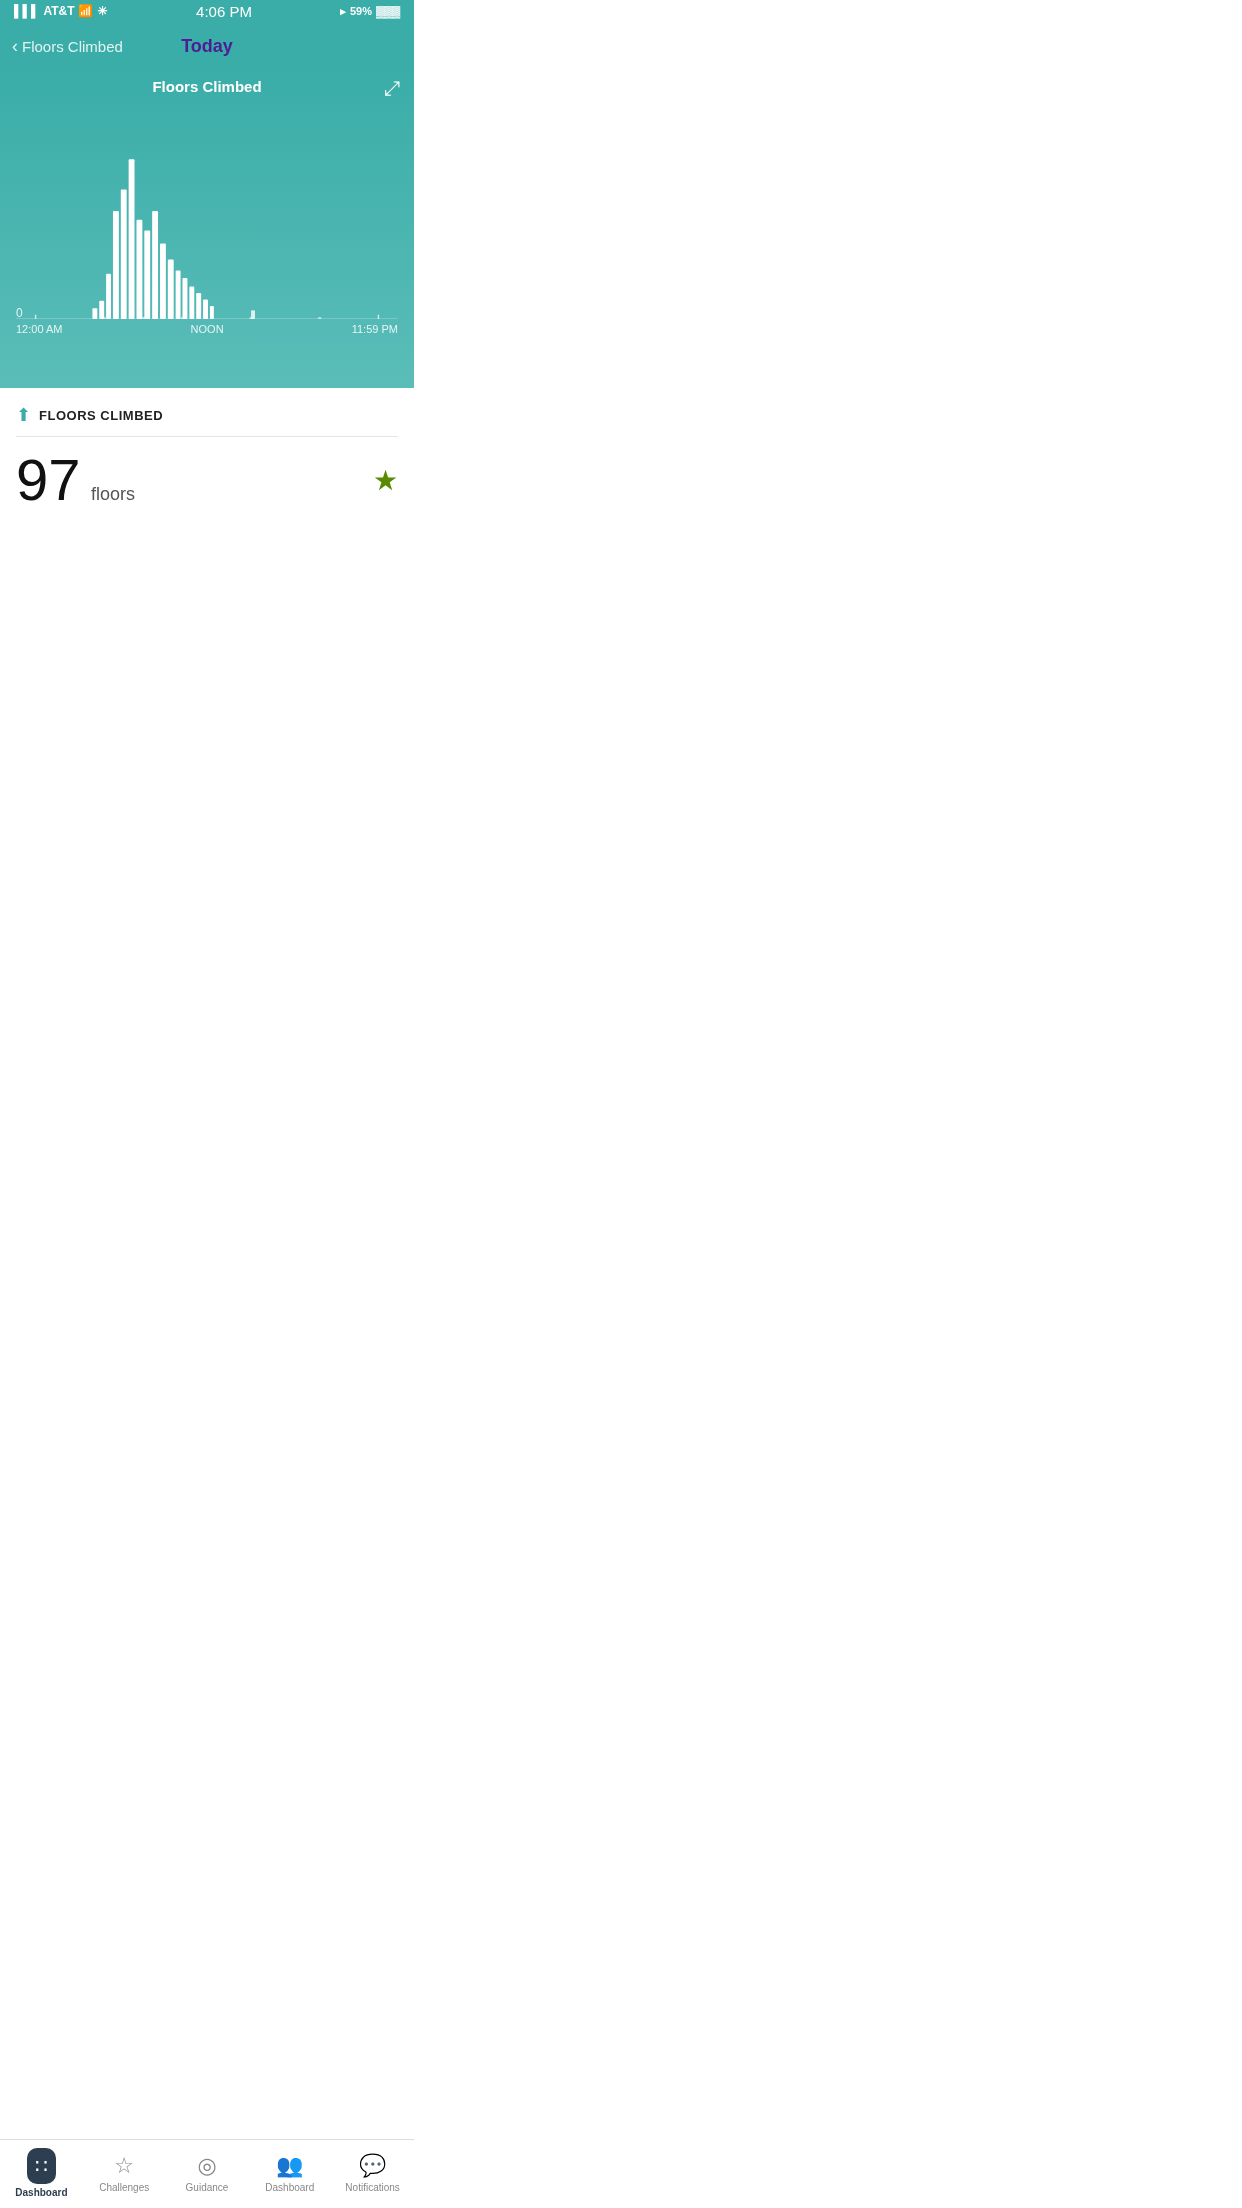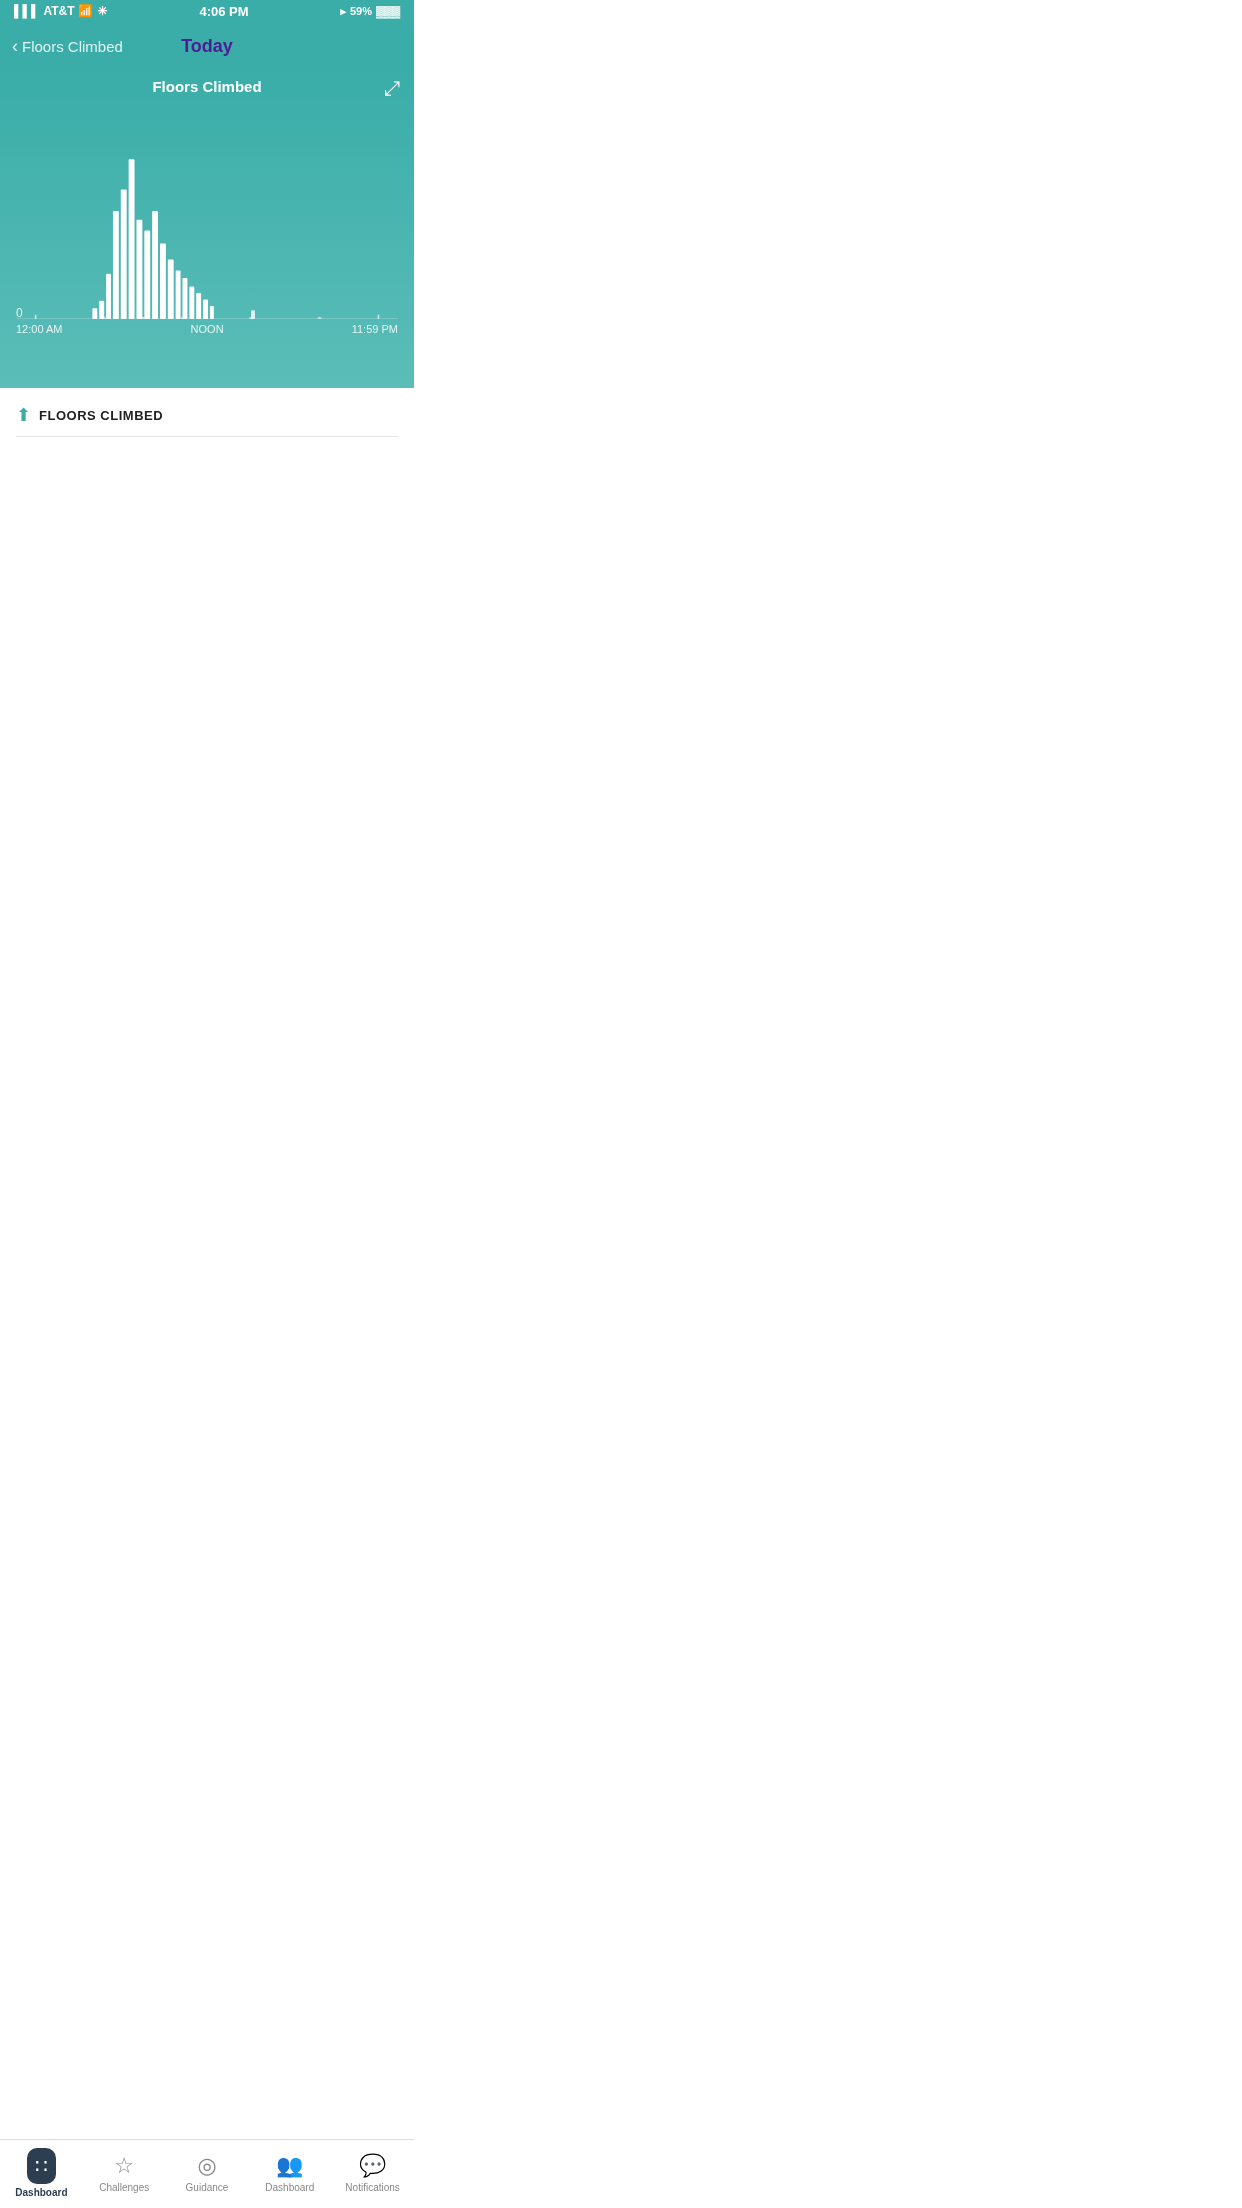--- a/index.html
+++ b/index.html
@@ -19,21 +19,21 @@
       color: white;
       display: flex;
       justify-content: space-between;
       align-items: center;
       padding: 6px 14px;
       font-size: 12px;
       font-weight: 600;
       height: 22px;
     }
     .status-left { display: flex; align-items: center; gap: 4px; }
-    .status-center { font-size: 13px; font-weight: 700; }
+    .status-center { font-size: 15px; font-weight: 400; }
     .status-right { display: flex; align-items: center; gap: 4px; font-size: 11px; }
 
     
     .nav-header {
       background: #3aada8;
       display: flex;
       align-items: center;
       justify-content: center;
       padding: 10px 16px 8px;
       position: relative;
@@ -294,20 +294,27 @@
       <span>11:59 PM</span>
     </div>
   </div>
 </div>
 
 <div class="stats-section">
   <div class="stats-label-row">
     <span class="stairs-icon">⬆</span>
     <span class="stats-label">FLOORS CLIMBED</span>
   </div>
+  <div class="stats-value-row">
+    <div>
+      <span class="stats-number">97</span>
+      <span class="stats-unit">floors</span>
+    </div>
+    <span class="star-icon">★</span>
+  </div>
 </div>
 
 <div class="content-spacer"></div>
 
 <div class="tab-bar">
 
   <div class="tab-item">
     <span class="tab-icon active-icon">
       ∷
     </span>

